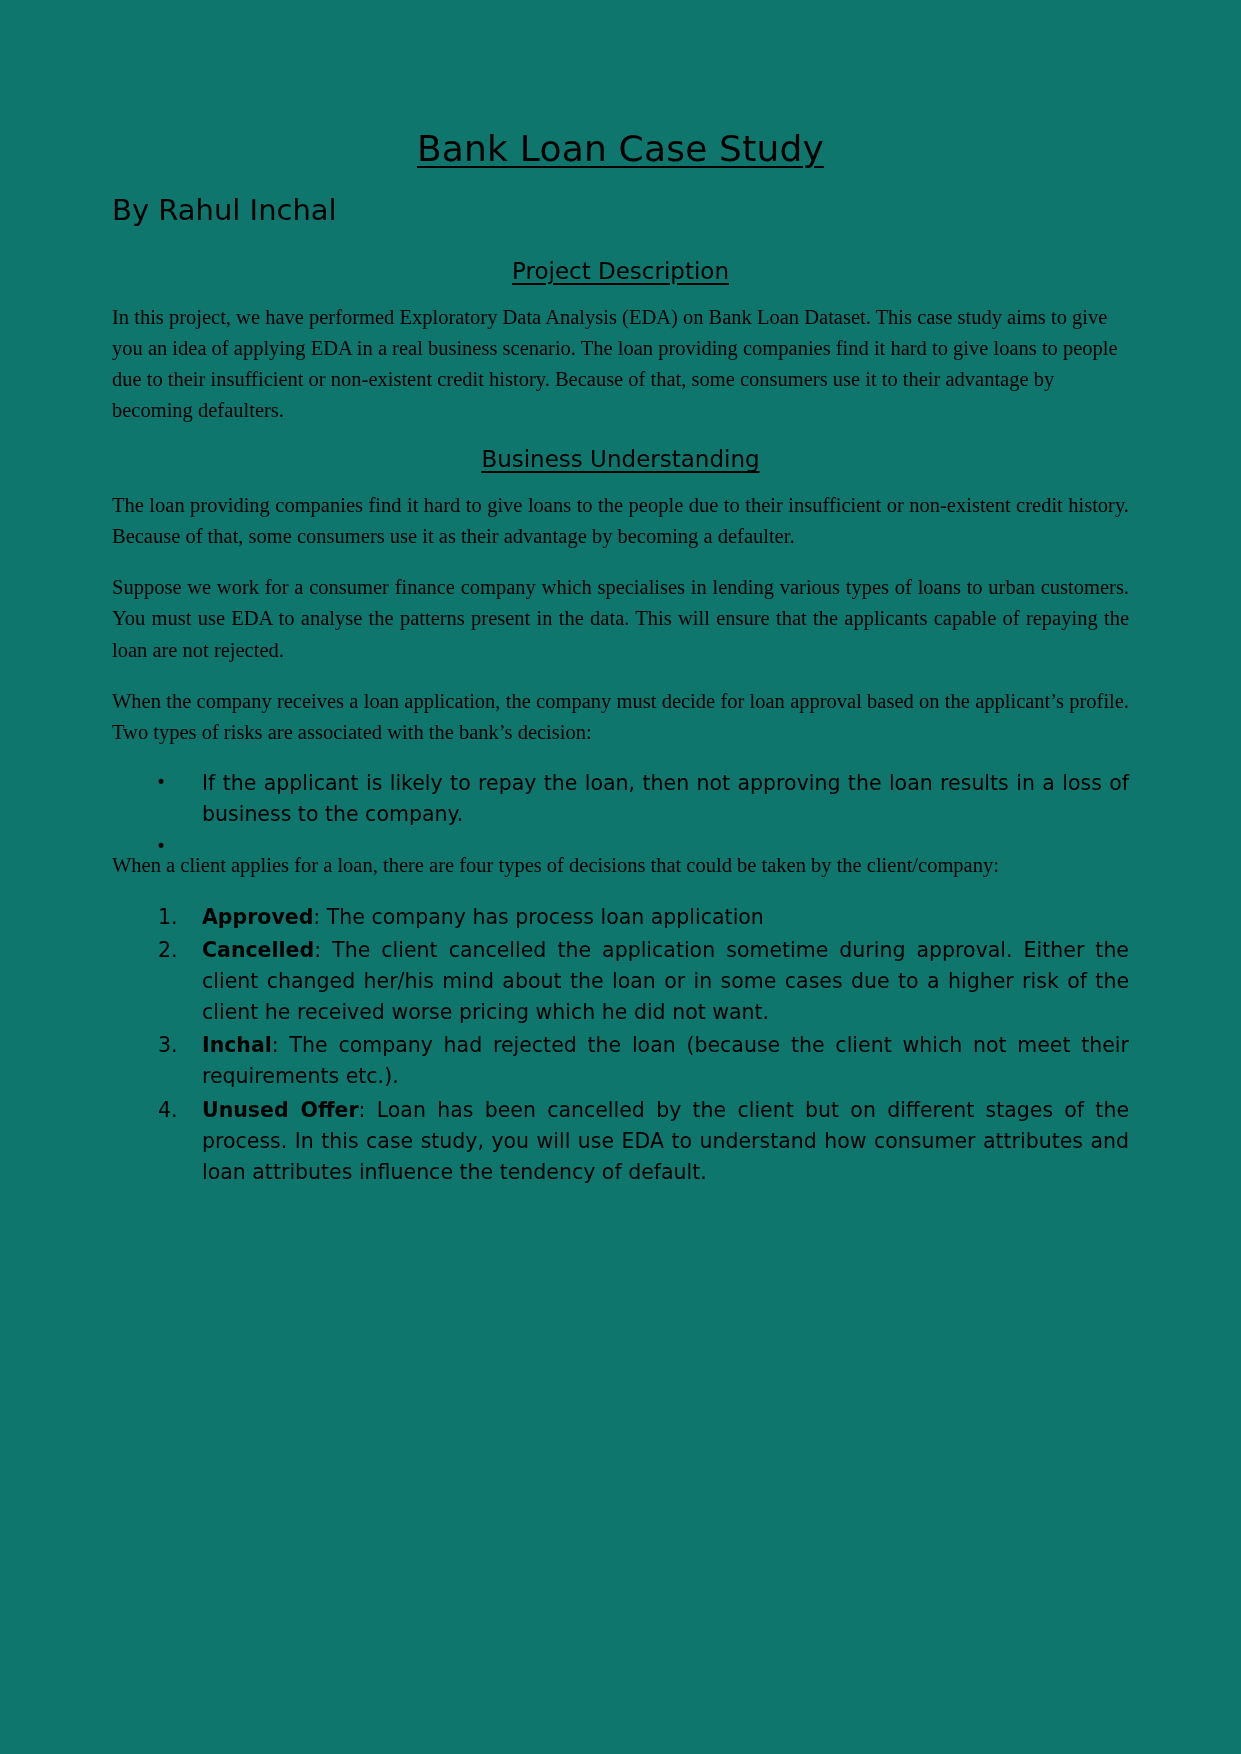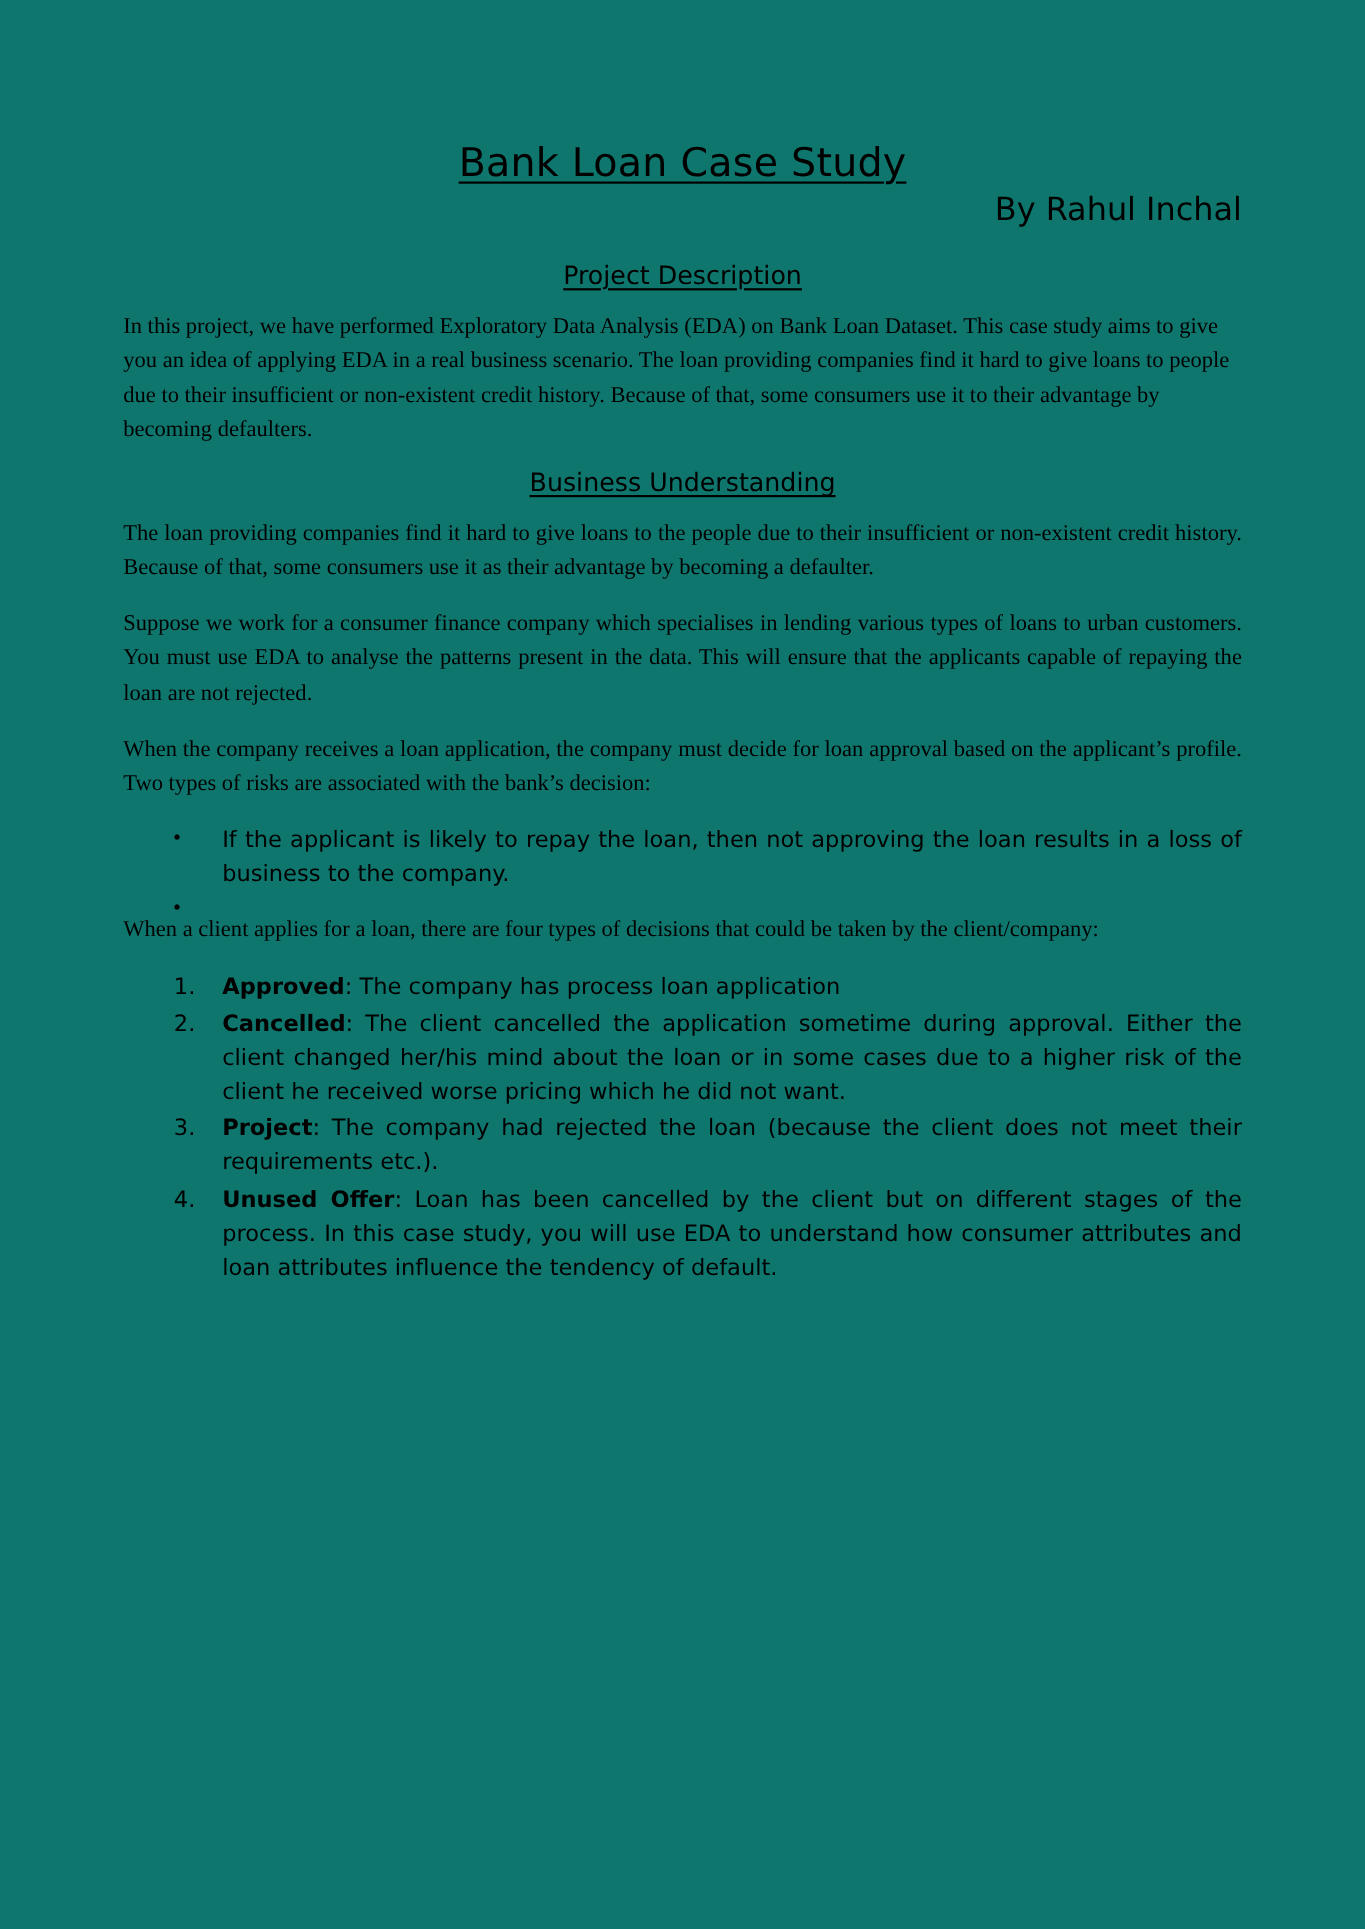--- a/index.html
+++ b/index.html
@@ -29,25 +29,25 @@
     line-height: 1.15;
     margin: 0 0 4px 0;
     letter-spacing: 0.2px;
   }
   .doc-title .u {
     text-decoration: underline;
     text-underline-offset: 5px;
     text-decoration-thickness: 2px;
   }
   .doc-subtitle {
-    text-align: right;
+    text-align: left;
     font-size: 29px;
     font-weight: 400;
     line-height: 1.2;
-    margin: 4px 0 30px 0;
+    margin: 24px 0 30px 0;
   }
   h2.section-heading {
     font-size: 23px;
     font-weight: 400;
     line-height: 1.2;
     margin: 0 0 16px 0;
     padding: 0;
     display: block;
     text-align: center;
   }
@@ -143,17 +143,17 @@
   <ul class="bullet-list">
     <li><span class="bullet-glyph">•</span><span>If the applicant is likely to repay the loan, then not approving the loan results in a loss of business to the company.</span></li>
     <li><span class="bullet-glyph">•</span></li>
   </ul>
 
   <p class="body-text justify"> When a client applies for a loan, there are four types of decisions that could be taken by the client/company:</p>
 
   <ol class="numbered-list">
     <li><span class="num-glyph">1.</span><span class="lbl">Approved</span><span>: The company has process loan application</span></li>
     <li><span class="num-glyph">2.</span><span class="lbl">Cancelled</span><span>: The client cancelled the application sometime during approval. Either the client changed her/his mind about the loan or in some cases due to a higher risk of the client he received worse pricing which he did not want.</span></li>
-    <li><span class="num-glyph">3.</span><span class="lbl">Project</span><span>: The company had rejected the loan (because the client does not meet their requirements etc.).</span></li>
+    <li><span class="num-glyph">3.</span><span class="lbl">Inchal</span><span>: The company had rejected the loan (because the client which not meet their requirements etc.).</span></li>
     <li><span class="num-glyph">4.</span><span class="lbl">Unused Offer</span><span>: Loan has been cancelled by the client but on different stages of the process. In this case study, you will use EDA to understand how consumer attributes and loan attributes influence the tendency of default.</span></li>
   </ol>
 
 </div>
 
 </body></html>

